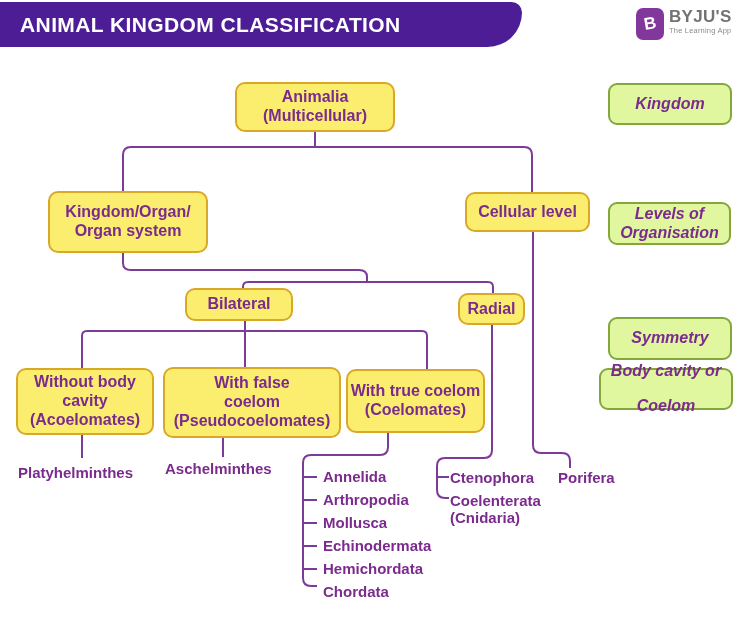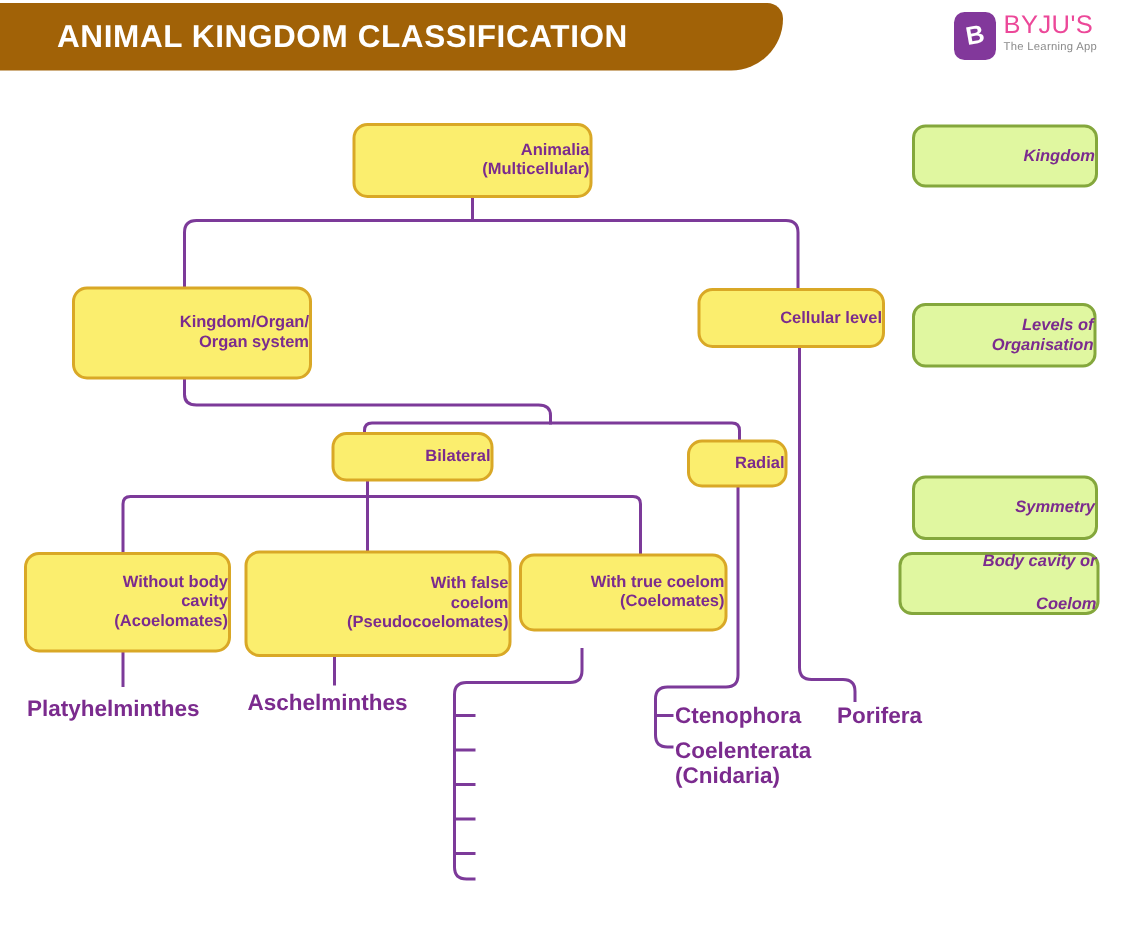--- a/index.html
+++ b/index.html
@@ -3,40 +3,40 @@
 <meta charset="utf-8">
 <style>
   html,body{margin:0;padding:0;background:#ffffff;}
   #stage{
     position:relative;width:750px;height:627px;background:#ffffff;overflow:hidden;
     font-family:"Liberation Sans",sans-serif;
   }
   
   #banner{
     position:absolute;left:0;top:2px;width:522px;height:45px;
-    background:#a16207;border-radius:0 14px 46px 0;
-    display:flex;align-items:center;padding-left:38px;box-sizing:border-box;
+    background:#4c1d95;border-radius:0 14px 46px 0;
+    display:flex;align-items:center;padding-left:20px;box-sizing:border-box;
   }
   #banner .title{
     color:#ffffff;font-size:21px;font-weight:bold;letter-spacing:.4px;white-space:nowrap;
   }
   
   #logo{position:absolute;left:636px;top:8px;display:flex;align-items:flex-start;}
   #logo .badge{
     width:28px;height:32px;background:#82389b;border-radius:7px;
     display:flex;align-items:center;justify-content:center;margin-right:5px;
   }
   #logo .badge span{color:#ffffff;font-size:17px;font-weight:bold;transform:rotate(-10deg);}
-  #logo .brand{color:#ec4899;font-size:17px;font-weight:normal;line-height:18px;letter-spacing:.3px;}
+  #logo .brand{color:#737373;font-size:17px;font-weight:bold;line-height:18px;letter-spacing:.3px;}
   #logo .tagline{color:#8a8a8a;font-size:7.5px;letter-spacing:.2px;}
   
   .ybox,.gbox{
     position:absolute;box-sizing:border-box;z-index:2;
-    display:flex;flex-direction:column;align-items:flex-end;justify-content:center;
-    text-align:center;color:#7b2b8e;font-weight:bold;font-size:11px;line-height:1.17;
+    display:flex;flex-direction:column;align-items:center;justify-content:center;
+    text-align:center;color:#7b2b8e;font-weight:bold;font-size:16px;line-height:1.17;
   }
   .ybox{background:#fbee6e;border:2px solid #d9a826;border-radius:10px;}
   .gbox{background:#e0f7a0;border:2px solid #84a73c;border-radius:9px;font-style:italic;}
   .ybox span,.gbox span{display:block;}
   
   .plabel{
     position:absolute;color:#7b2b8e;font-weight:bold;font-size:15px;line-height:16px;
     white-space:nowrap;z-index:2;
   }
   .list{position:absolute;display:flex;flex-direction:column;gap:7px;z-index:2;}
@@ -86,41 +86,41 @@
 
   <div class="ybox" style="left:48px;top:191px;width:160px;height:62px;">
     <span>Kingdom/Organ/</span>
     <span>Organ system</span>
   </div>
 
   <div class="ybox" style="left:465px;top:192px;width:125px;height:40px;">
     <span>Cellular level</span>
   </div>
 
-  <div class="ybox" style="left:185px;top:288px;width:108px;height:33px;margin-left:36px;">
+  <div class="ybox" style="left:185px;top:288px;width:108px;height:33px;">
     <span>Bilateral</span>
   </div>
 
   <div class="ybox" style="left:458px;top:293px;width:67px;height:32px;">
     <span>Radial</span>
   </div>
 
   <div class="ybox" style="left:16px;top:368px;width:138px;height:67px;">
     <span>Without body</span>
     <span>cavity</span>
     <span>(Acoelomates)</span>
   </div>
 
   <div class="ybox" style="left:163px;top:367px;width:178px;height:71px;">
     <span>With false</span>
     <span>coelom</span>
     <span>(Pseudocoelomates)</span>
   </div>
 
-  <div class="ybox" style="left:346px;top:369px;width:139px;height:52px;">
+  <div class="ybox" style="left:346px;top:369px;width:139px;height:64px;">
     <span>With true coelom</span>
     <span>(Coelomates)</span>
   </div>
 
   <div class="gbox" style="left:608px;top:83px;width:124px;height:42px;">
     <span>Kingdom</span>
   </div>
 
   <div class="gbox" style="left:608px;top:202px;width:123px;height:43px;">
     <span>Levels of</span>
@@ -134,20 +134,28 @@
   <div class="gbox" style="left:599px;top:368px;width:134px;height:42px;gap:16px;">
     <span>Body cavity or</span>
     <span>Coelom</span>
   </div>
 
 
   <div class="plabel" style="left:18px;top:465px;">Platyhelminthes</div>
 
   <div class="plabel" style="left:165px;top:461px;">Aschelminthes</div>
 
+  <div class="list" style="left:323px;top:469px;">
+    <span>Annelida</span>
+    <span>Arthropodia</span>
+    <span>Mollusca</span>
+    <span>Echinodermata</span>
+    <span>Hemichordata</span>
+    <span>Chordata</span>
+  </div>
 
   <div class="plabel" style="left:450px;top:470px;">Ctenophora</div>
   <div class="plabel" style="left:450px;top:493px;">Coelenterata</div>
   <div class="plabel" style="left:450px;top:510px;">(Cnidaria)</div>
 
   <div class="plabel" style="left:558px;top:470px;">Porifera</div>
 
 </div>
 
 </body></html>

